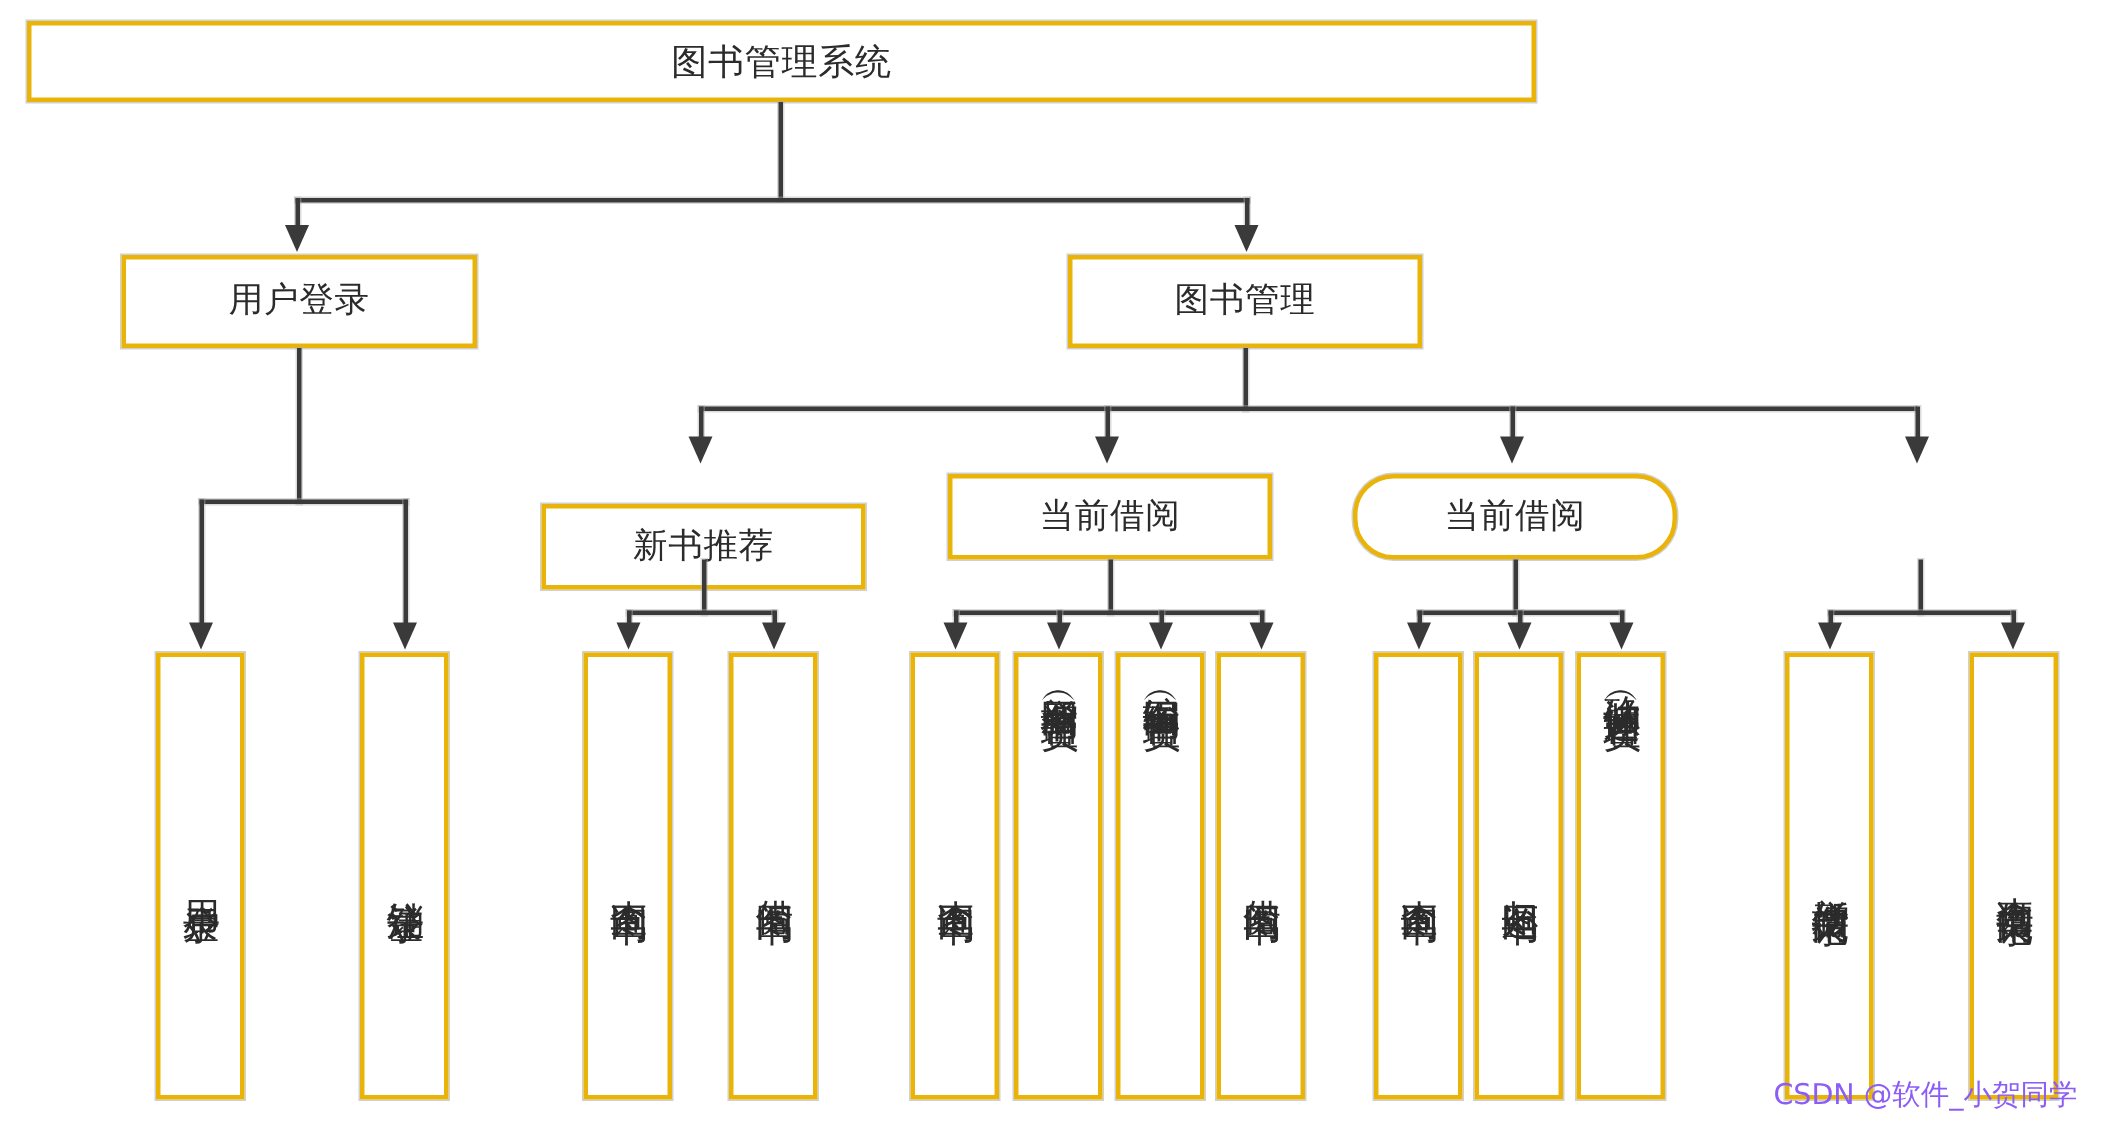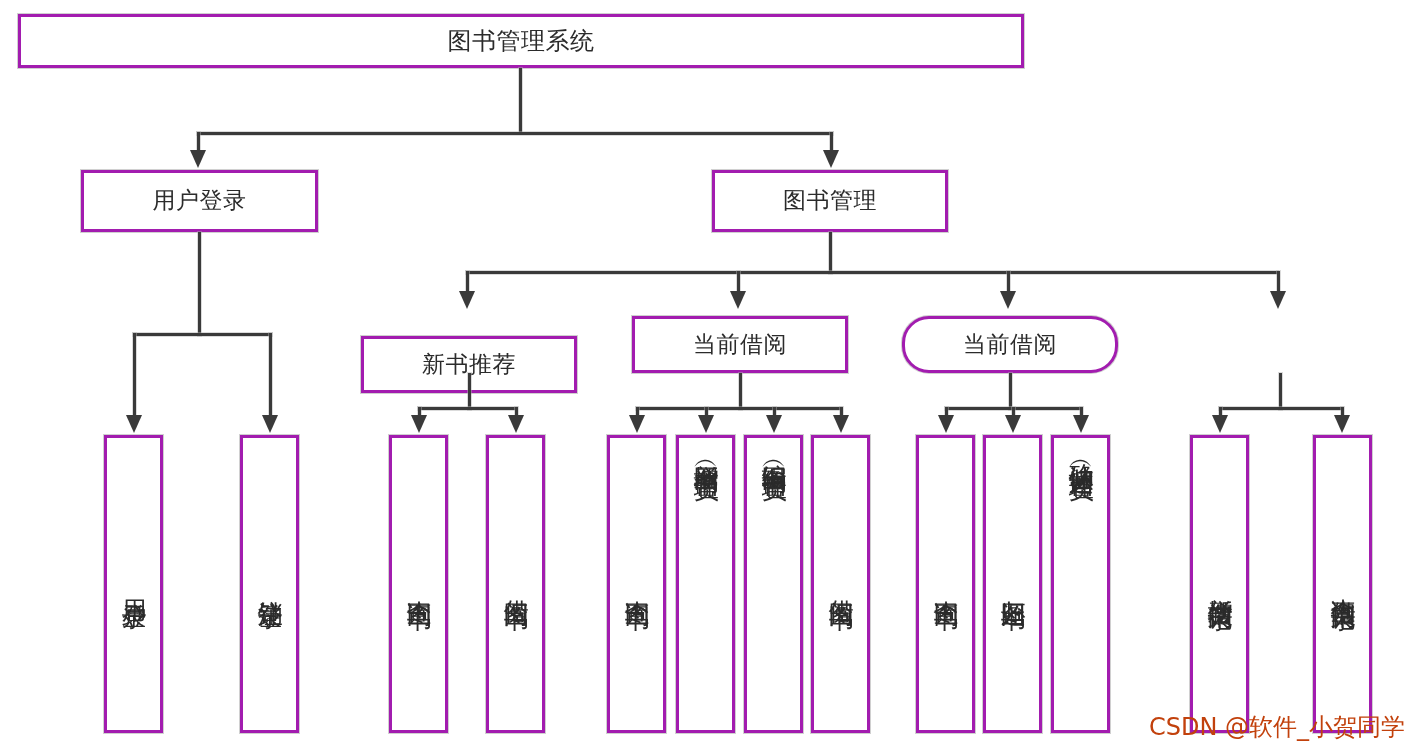--- a/index.html
+++ b/index.html
@@ -15,21 +15,21 @@
     width: 1405px;
     height: 747px;
     background: #ffffff;
     overflow: hidden;
   }
   
   .node {
     position: absolute;
     box-sizing: border-box;
     background: #ffffff;
-    border: 3px solid #a21caf;
+    border: 3px solid #eab308;
     box-shadow: 0 0 0 1px rgba(170,170,170,0.55);
     display: flex;
     align-items: center;
     justify-content: center;
     color: #2b2b2b;
   }
   .node .label {
     display: block;
     text-align: center;
     letter-spacing: 0.5px;
@@ -79,24 +79,24 @@
     position: absolute;
     width: 0;
     height: 0;
     border-left: 8px solid transparent;
     border-right: 8px solid transparent;
     border-top: 18px solid #3a3a3a;
   }
   
   #watermark {
     position: absolute;
-    right: 0;
+    right: 20px;
     bottom: 4px;
-    font-size: 24px;
-    color: #c2410c;
+    font-size: 19px;
+    color: #8b5cf6;
     white-space: nowrap;
     user-select: none;
   }
 </style>
 </head>
 <body>
 
 <div id="canvas">
 
   <div class="node horiz root" style="left:18px; top:14px; width:1006px; height:54px;">

